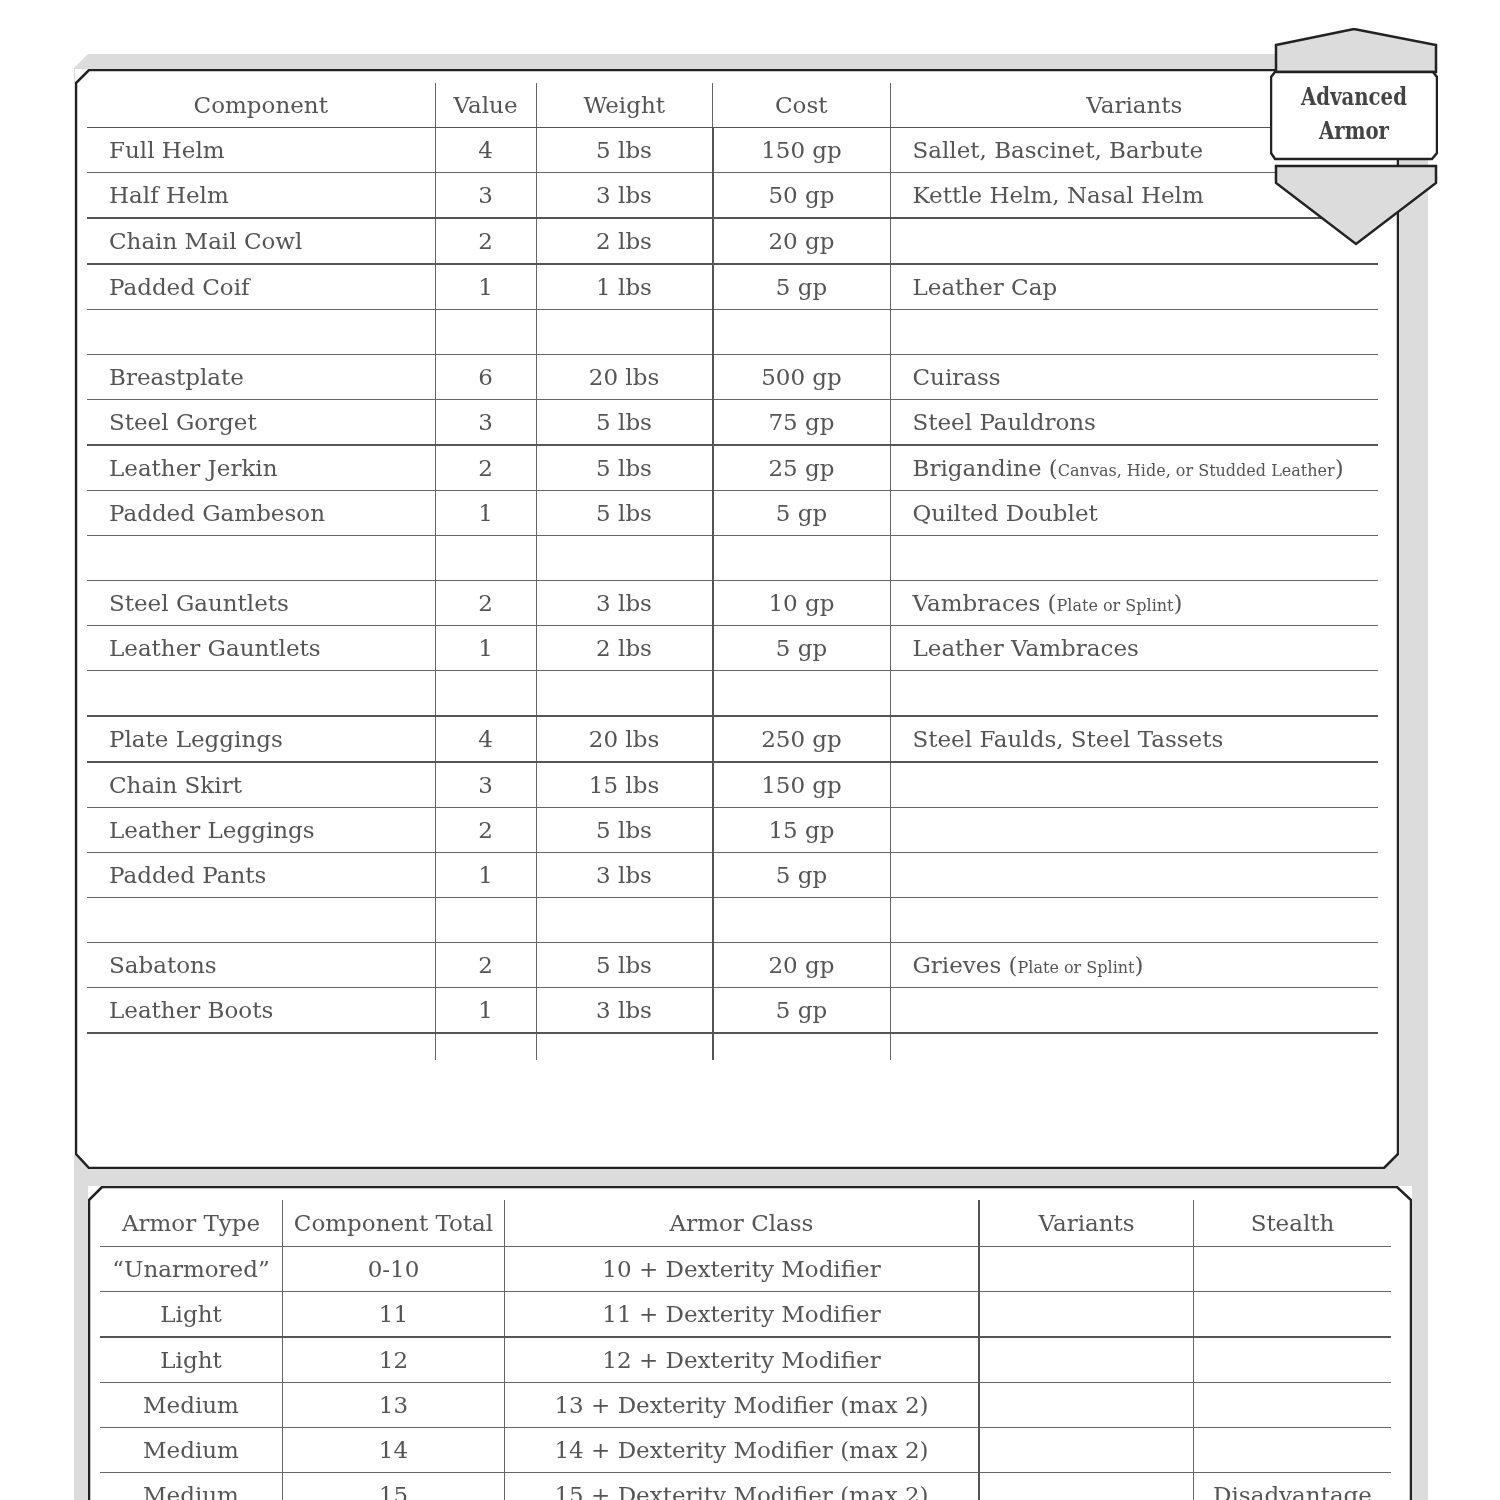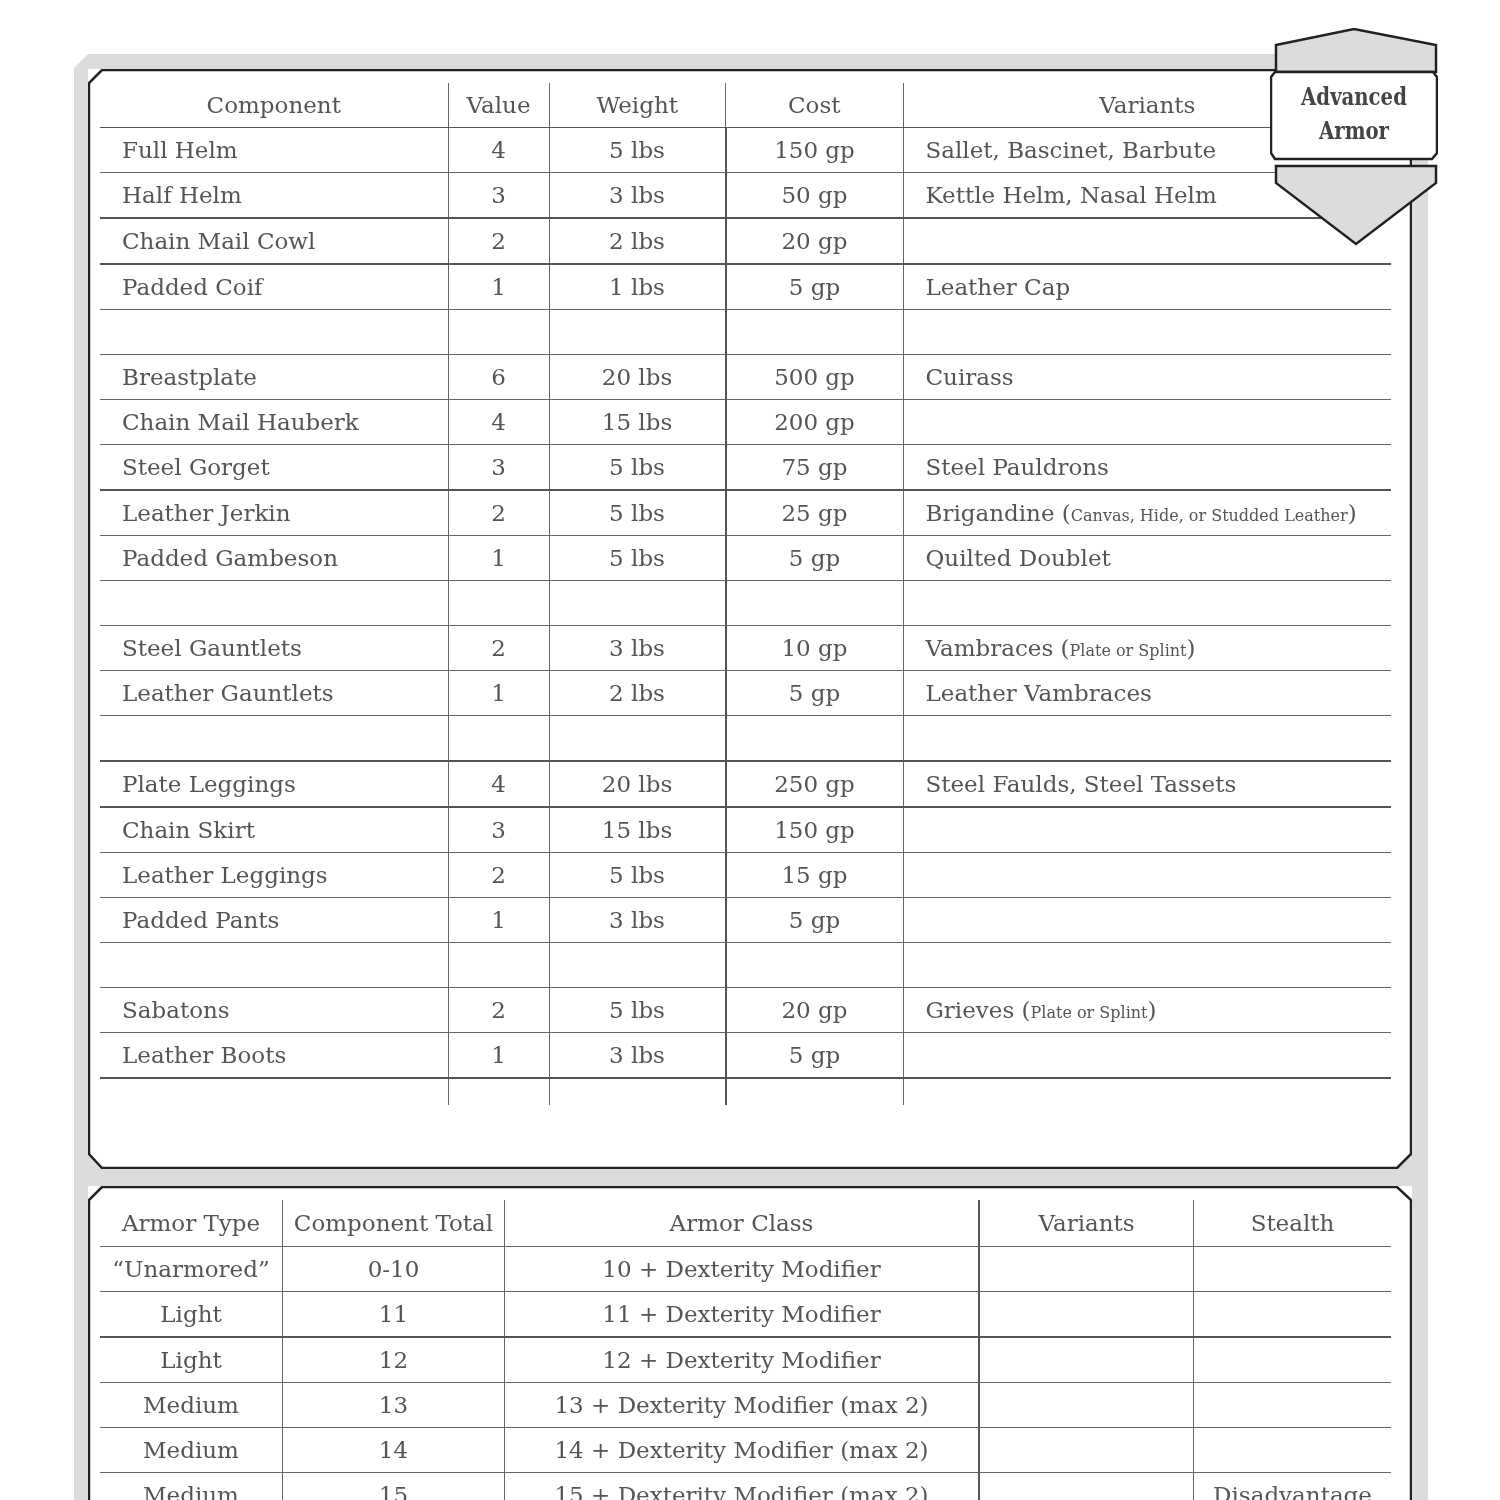--- a/index.html
+++ b/index.html
@@ -2,21 +2,21 @@
 <html><head>
 <meta charset="utf-8">
 <style>
   html, body { margin:0; padding:0; }
   body { width:1500px; height:1500px; background:#ffffff; position:relative; overflow:hidden;
          font-family:"DejaVu Serif","Liberation Serif",serif; color:#555; }
   .frame { position:absolute; left:74px; top:54px; width:1354px; height:1500px; background:#dcdcdc;
            clip-path: polygon(14px 0, 100% 0, 100% 100%, 0 100%, 0 14px); }
   .panel { position:absolute; background:#fff; }
   .panel-border { position:absolute; inset:0; }
-  .panel1 { left:88px; top:69px; width:1324px; height:872px; }
+  .panel1 { left:75px; top:69px; width:1324px; height:872px; }
   .panel2 { left:88px; top:1186px; width:1324px; height:340px; }
   table { border-collapse:collapse; position:absolute; }
   td, th { font-weight:normal; padding:0; }
   .t1 { left:12px; top:14px; width:1291px; font-size:23px; }
   .t1 th { height:44px; text-align:center; font-size:23px; color:#555; border-bottom:1.5px solid #555; }
   .t1 td { height:44px; border-top:1.5px solid #666; color:#555; }
   .t1 tr.thick td { border-top:2.5px solid #555; }
   .t1 .c-name { width:348px; padding-left:22px; box-sizing:border-box; text-align:left; }
   .t1 .c-val { width:100px; text-align:center; }
   .t1 .c-wt { width:175px; text-align:center; }
@@ -94,27 +94,20 @@
           <td class="c-var vl"><span></span></td>
         </tr>
         <tr>
           <td class="c-name">Breastplate</td>
           <td class="c-val vl">6</td>
           <td class="c-wt vl">20 lbs</td>
           <td class="c-cost vl2">500 gp</td>
           <td class="c-var vl"><span>Cuirass</span></td>
         </tr>
         <tr>
-          <td class="c-name">Chain Mail Hauberk</td>
-          <td class="c-val vl">4</td>
-          <td class="c-wt vl">15 lbs</td>
-          <td class="c-cost vl2">200 gp</td>
-          <td class="c-var vl"><span></span></td>
-        </tr>
-        <tr>
           <td class="c-name">Steel Gorget</td>
           <td class="c-val vl">3</td>
           <td class="c-wt vl">5 lbs</td>
           <td class="c-cost vl2">75 gp</td>
           <td class="c-var vl"><span>Steel Pauldrons</span></td>
         </tr>
         <tr class="thick">
           <td class="c-name">Leather Jerkin</td>
           <td class="c-val vl">2</td>
           <td class="c-wt vl">5 lbs</td>

